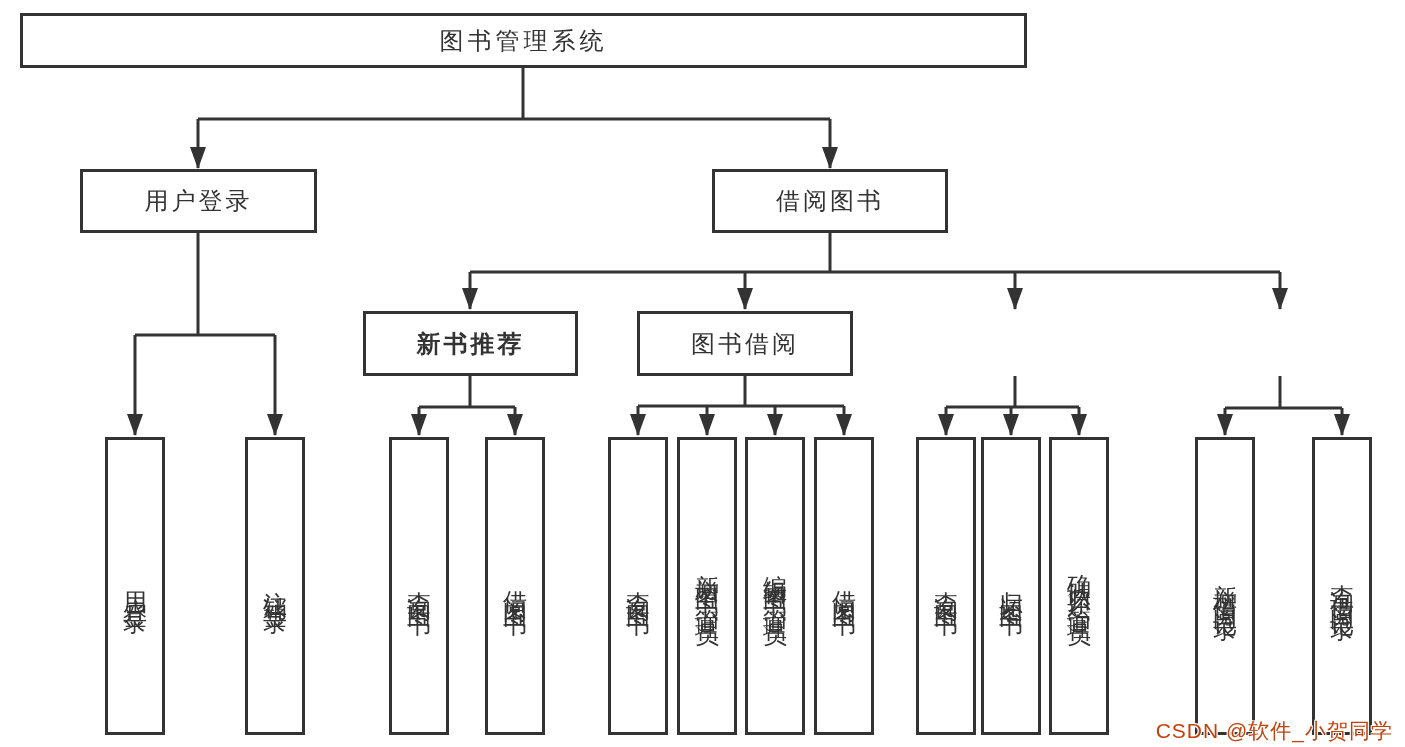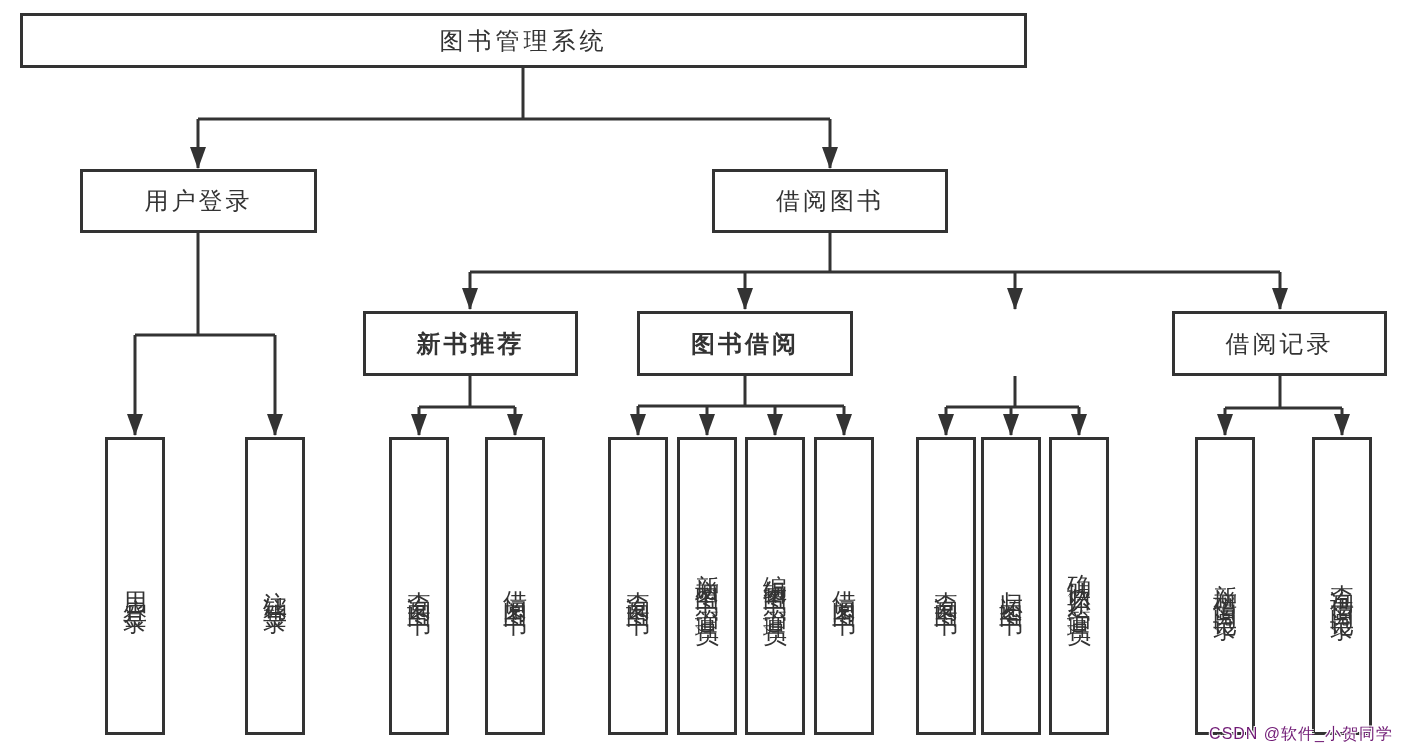--- a/index.html
+++ b/index.html
@@ -52,23 +52,23 @@
     font-size: 24px;
     letter-spacing: 7px;
     line-height: 1;
     color: #333333;
     white-space: nowrap;
   }
   .watermark {
     position: absolute;
     right: 12px;
     bottom: 2px;
-    font-size: 16px;
+    font-size: 21px;
     letter-spacing: 1px;
-    color: #701a75;
+    color: #c2410c;
     text-shadow: 1px 1px 0 #ffffff, -1px -1px 0 #ffffff, 1px -1px 0 #ffffff, -1px 1px 0 #ffffff;
     white-space: nowrap;
     z-index: 5;
   }
 </style>
 </head>
 <body>
 
 <div class="stage">
 
@@ -129,25 +129,22 @@
   <div class="box" style="left:80px; top:169px; width:237px; height:64px;">
     <span class="h-label">用户登录</span>
   </div>
   <div class="box" style="left:712px; top:169px; width:236px; height:64px;">
     <span class="h-label">借阅图书</span>
   </div>
 
   <div class="box" style="left:363px; top:311px; width:215px; height:65px;font-weight:bold;">
     <span class="h-label">新书推荐</span>
   </div>
-  <div class="box" style="left:637px; top:311px; width:216px; height:65px;font-weight:bold;">
+  <div class="box" style="left:637px; top:311px; width:216px; height:65px;">
     <span class="h-label">图书借阅</span>
-  </div>
-  <div class="box" style="left:1172px; top:311px; width:215px; height:65px;">
-    <span class="h-label">借阅记录</span>
   </div>
 
   <div class="box leaf" style="left:105px;">
     <span class="v-label">用户登录</span>
   </div>
   <div class="box leaf" style="left:245px;">
     <span class="v-label">注销登录</span>
   </div>
 
   <div class="box leaf" style="left:389px;">

